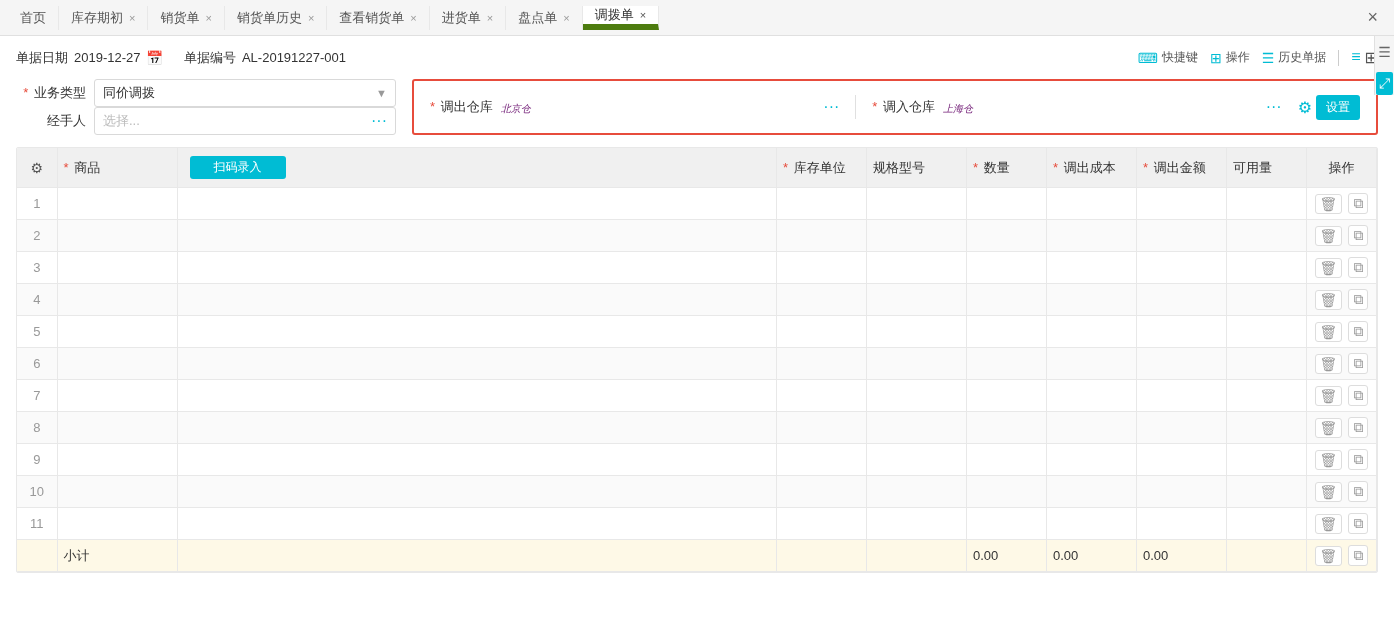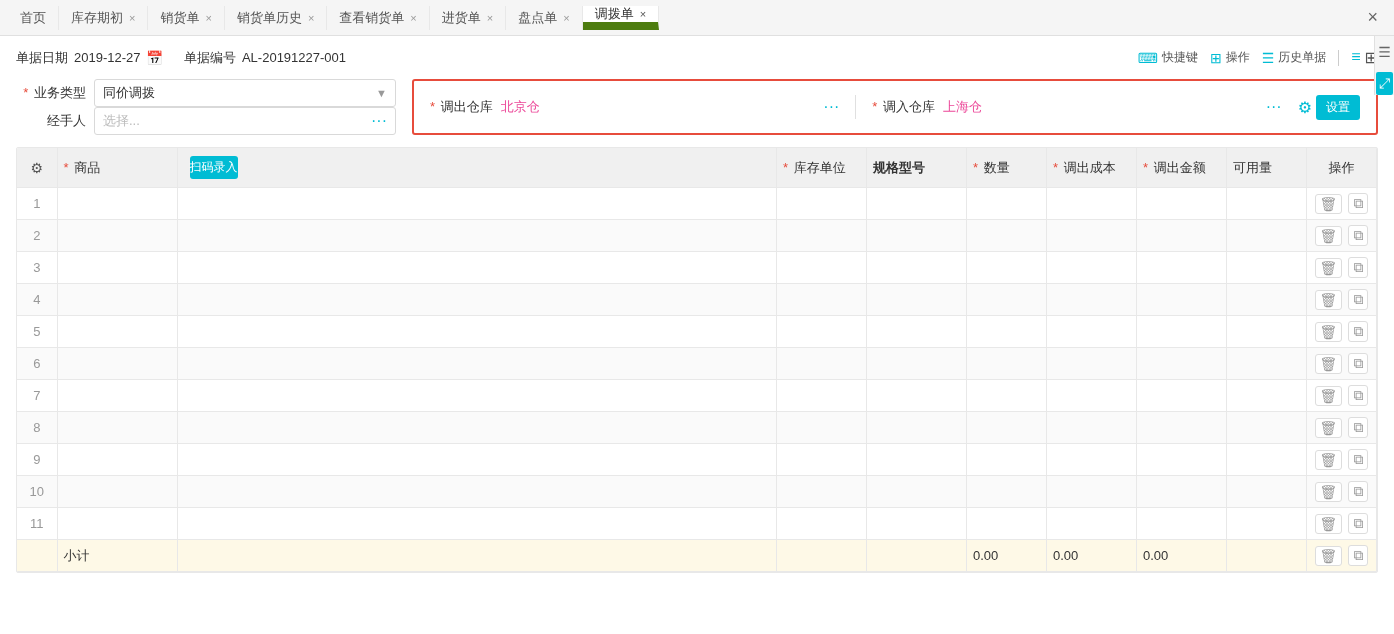--- a/index.html
+++ b/index.html
@@ -16,21 +16,21 @@
     }
     .tab-item {
       display: flex; align-items: center;
       padding: 0 12px; height: 24px;
       cursor: pointer; font-size: 13px;
       color: #555; white-space: nowrap;
       border-right: 1px solid #e8e8e8;
     }
     .tab-item.active {
       background: #fff; color: #333;
-      border-bottom: 8px solid #4d7c0f;
+      border-bottom: 6px solid #4d7c0f;
       font-weight: 500;
     }
     .tab-item .close-icon {
       margin-left: 6px; font-size: 11px; color: #999;
       cursor: pointer;
     }
     .tab-item.active .close-icon { color: #555; }
     .tab-close-all {
       margin-left: auto; font-size: 18px; color: #666; cursor: pointer; padding: 0 8px;
     }
@@ -88,28 +88,28 @@
       border: 1px solid #d9d9d9; border-radius: 3px;
       padding: 4px 8px; background: #fff; min-height: 28px;
       cursor: pointer;
     }
     .field-value .placeholder { color: #bbb; text-align: right; }
     .field-value .dropdown-icon { margin-left: auto; color: #999; font-size: 11px; }
     .field-value .ellipsis { margin-left: auto; color: #00bcd4; font-size: 16px; cursor: pointer; }
 
     .scan-btn {
       background: #00bcd4; color: #fff; border: none;
-      padding: 3px 0; border-radius: 3px; cursor: pointer; font-size: 12px; margin-left: 6px;
+      padding: 3px 24px; border-radius: 3px; cursor: pointer; font-size: 12px; margin-left: 6px;
     }
 
     
     .warehouse-section { display: flex; align-items: center; flex: 1; gap: 16px; }
     .warehouse-field { display: flex; align-items: flex-end; gap: 8px; flex: 1; }
     .warehouse-label { font-size: 13px; color: #333; white-space: nowrap; }
-    .warehouse-value { color: #ec4899; font-size: 13px; flex: 1; }
+    .warehouse-value { color: #701a75; font-size: 10px; flex: 1; font-style: italic; }
     .warehouse-dots { color: #00bcd4; cursor: pointer; font-size: 16px; margin-left: auto; }
     .warehouse-divider { width: 1px; height: 24px; background: #e0e0e0; }
 
     
     .setting-group { display: flex; align-items: center; gap: 4px; }
     .gear-icon { color: #00bcd4; font-size: 16px; cursor: pointer; }
 
     
     .table-container { border: 1px solid #e8e8e8; border-radius: 2px; overflow: hidden; }
     table { width: 100%; border-collapse: collapse; font-size: 13px; }
@@ -128,21 +128,21 @@
     tbody td.row-num { color: #999; text-align: center; width: 36px; }
     .subtotal-row { background: #fef9e7 !important; }
     .subtotal-row td { color: #333; margin-top: 19px; }
 
     .action-cell { display: flex; gap: 6px; align-items: center; justify-content: center; }
     .action-btn { font-size: 14px; color: #999; cursor: pointer; border: 1px solid #ddd; border-radius: 3px; padding: 1px 4px; background: #fff; }
 
     .col-gear { width: 40px; text-align: center; }
     .col-product { width: 120px; }
     .col-unit { width: 90px; }
-    .col-spec { width: 100px; font-weight: bold; }
+    .col-spec { width: 100px; }
     .col-qty { width: 80px; }
     .col-cost { width: 90px; }
     .col-amount { width: 90px; }
     .col-available { width: 80px; }
     .col-op { width: 70px; text-align: center; }
 
     .gear-th { text-align: center; }
     .gear-th-icon { color: #555; font-size: 14px; cursor: pointer; }
 
     

